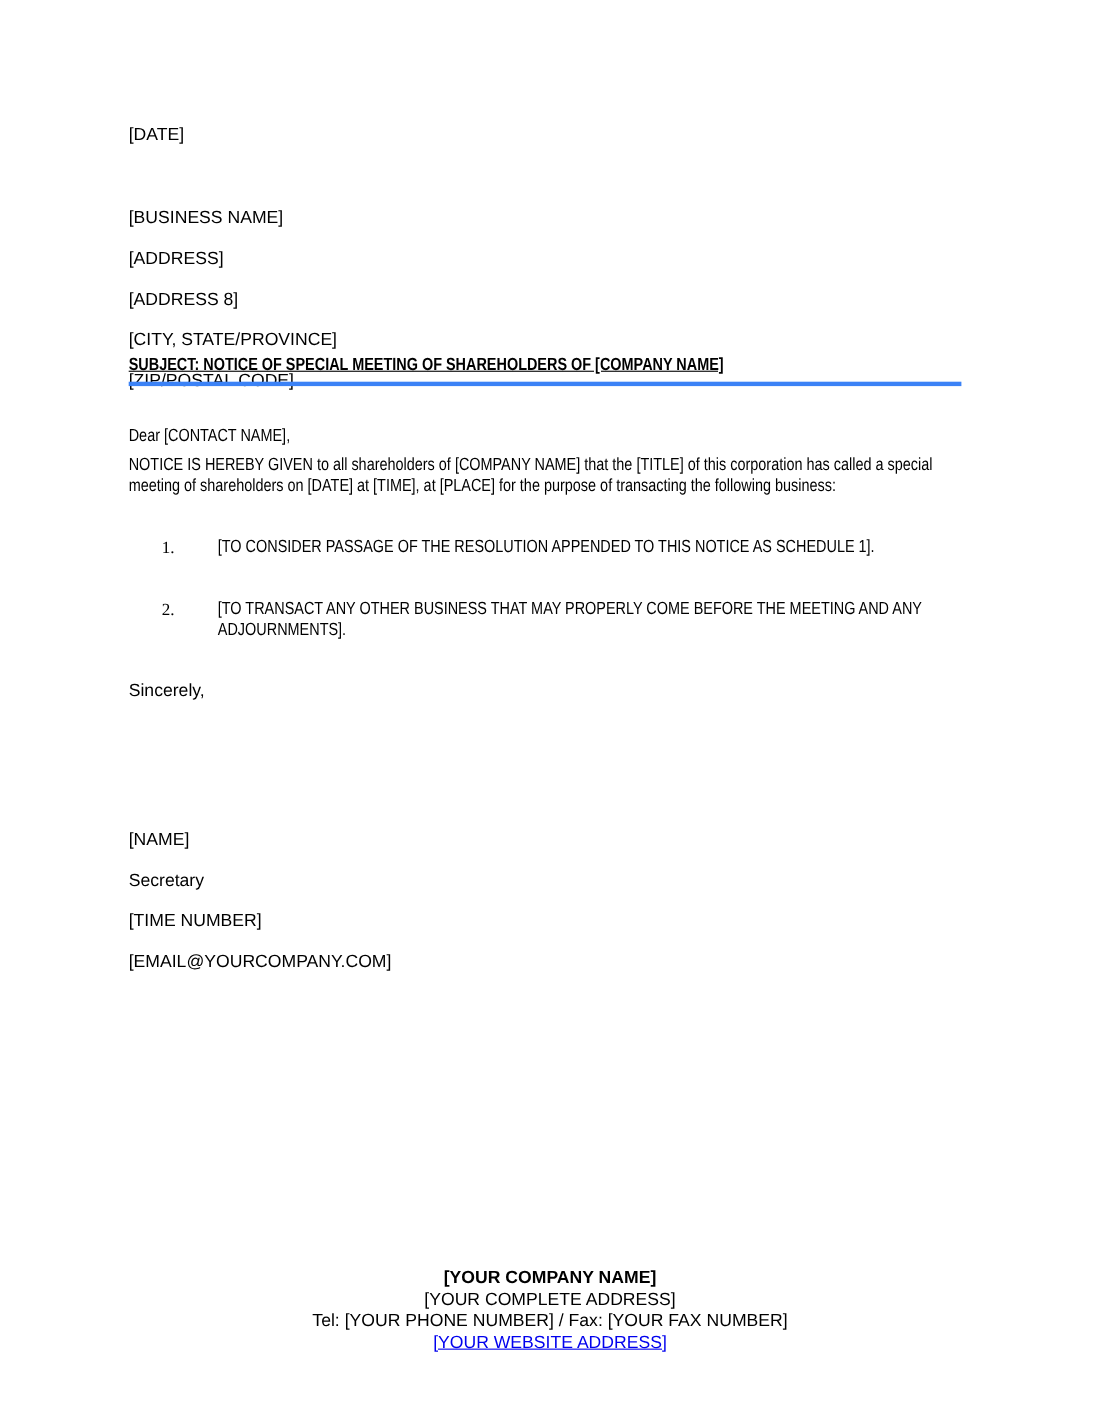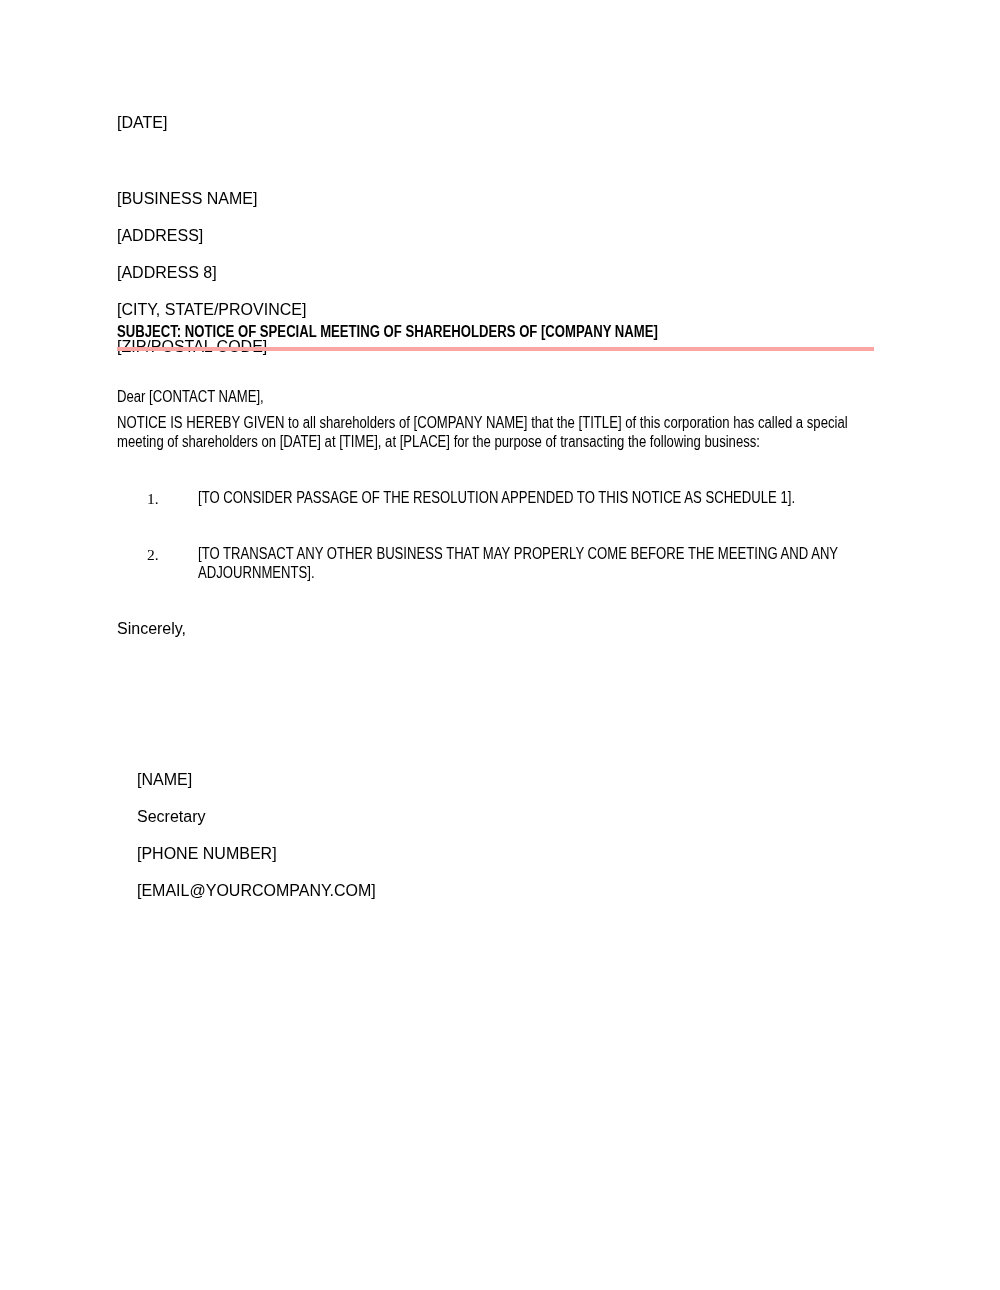--- a/index.html
+++ b/index.html
@@ -24,22 +24,23 @@
   }
   
   .narrow-outer { overflow: visible; }
   .narrow {
     transform: scaleX(0.82);
     transform-origin: 0 0;
     width: 122%;
   }
   .subject-block {
     width: 757px;
-    border-bottom: 4px solid #fca5a5;
+    border-bottom: 4px solid #3b82f6;
     padding-bottom: 6px;
+    text-decoration: underline;
   }
   .subject-text {
     font-weight: bold;
     font-size: 16px;
     line-height: 19px;
   }
   .list-row { position: absolute; left: 117px; width: 766px; }
   .list-num {
     position: absolute;
     left: 30px;
@@ -100,21 +101,29 @@
 
   <div class="list-row" style="top:545px;">
     <span class="list-num">2.</span>
     <div class="list-text-outer narrow-outer">
       <div class="txt narrow">[TO TRANSACT ANY OTHER BUSINESS THAT MAY PROPERLY COME BEFORE THE MEETING AND ANY ADJOURNMENTS].</div>
     </div>
   </div>
 
   <div class="abs txt" style="top:620px;">Sincerely,</div>
 
-  <div class="abs txt" style="top:752px;margin-left:20px;">
+  <div class="abs txt" style="top:736px;">
     <div>[NAME]</div>
     <div>Secretary</div>
-    <div>[PHONE NUMBER]</div>
+    <div>[TIME NUMBER]</div>
     <div>[EMAIL@YOURCOMPANY.COM]</div>
   </div>
 
+  <div class="footer">
+    <div class="f-line f-company">[YOUR COMPANY NAME]</div>
+    <div class="f-line">[YOUR COMPLETE ADDRESS]</div>
+    <div class="f-line">Tel: [YOUR PHONE NUMBER] / Fax: [YOUR FAX NUMBER]</div>
+    <div class="f-line">
+      <a class="f-link" href="#">[YOUR WEBSITE ADDRESS]</a>
+    </div>
+  </div>
 
 </div>
 
 </body></html>

